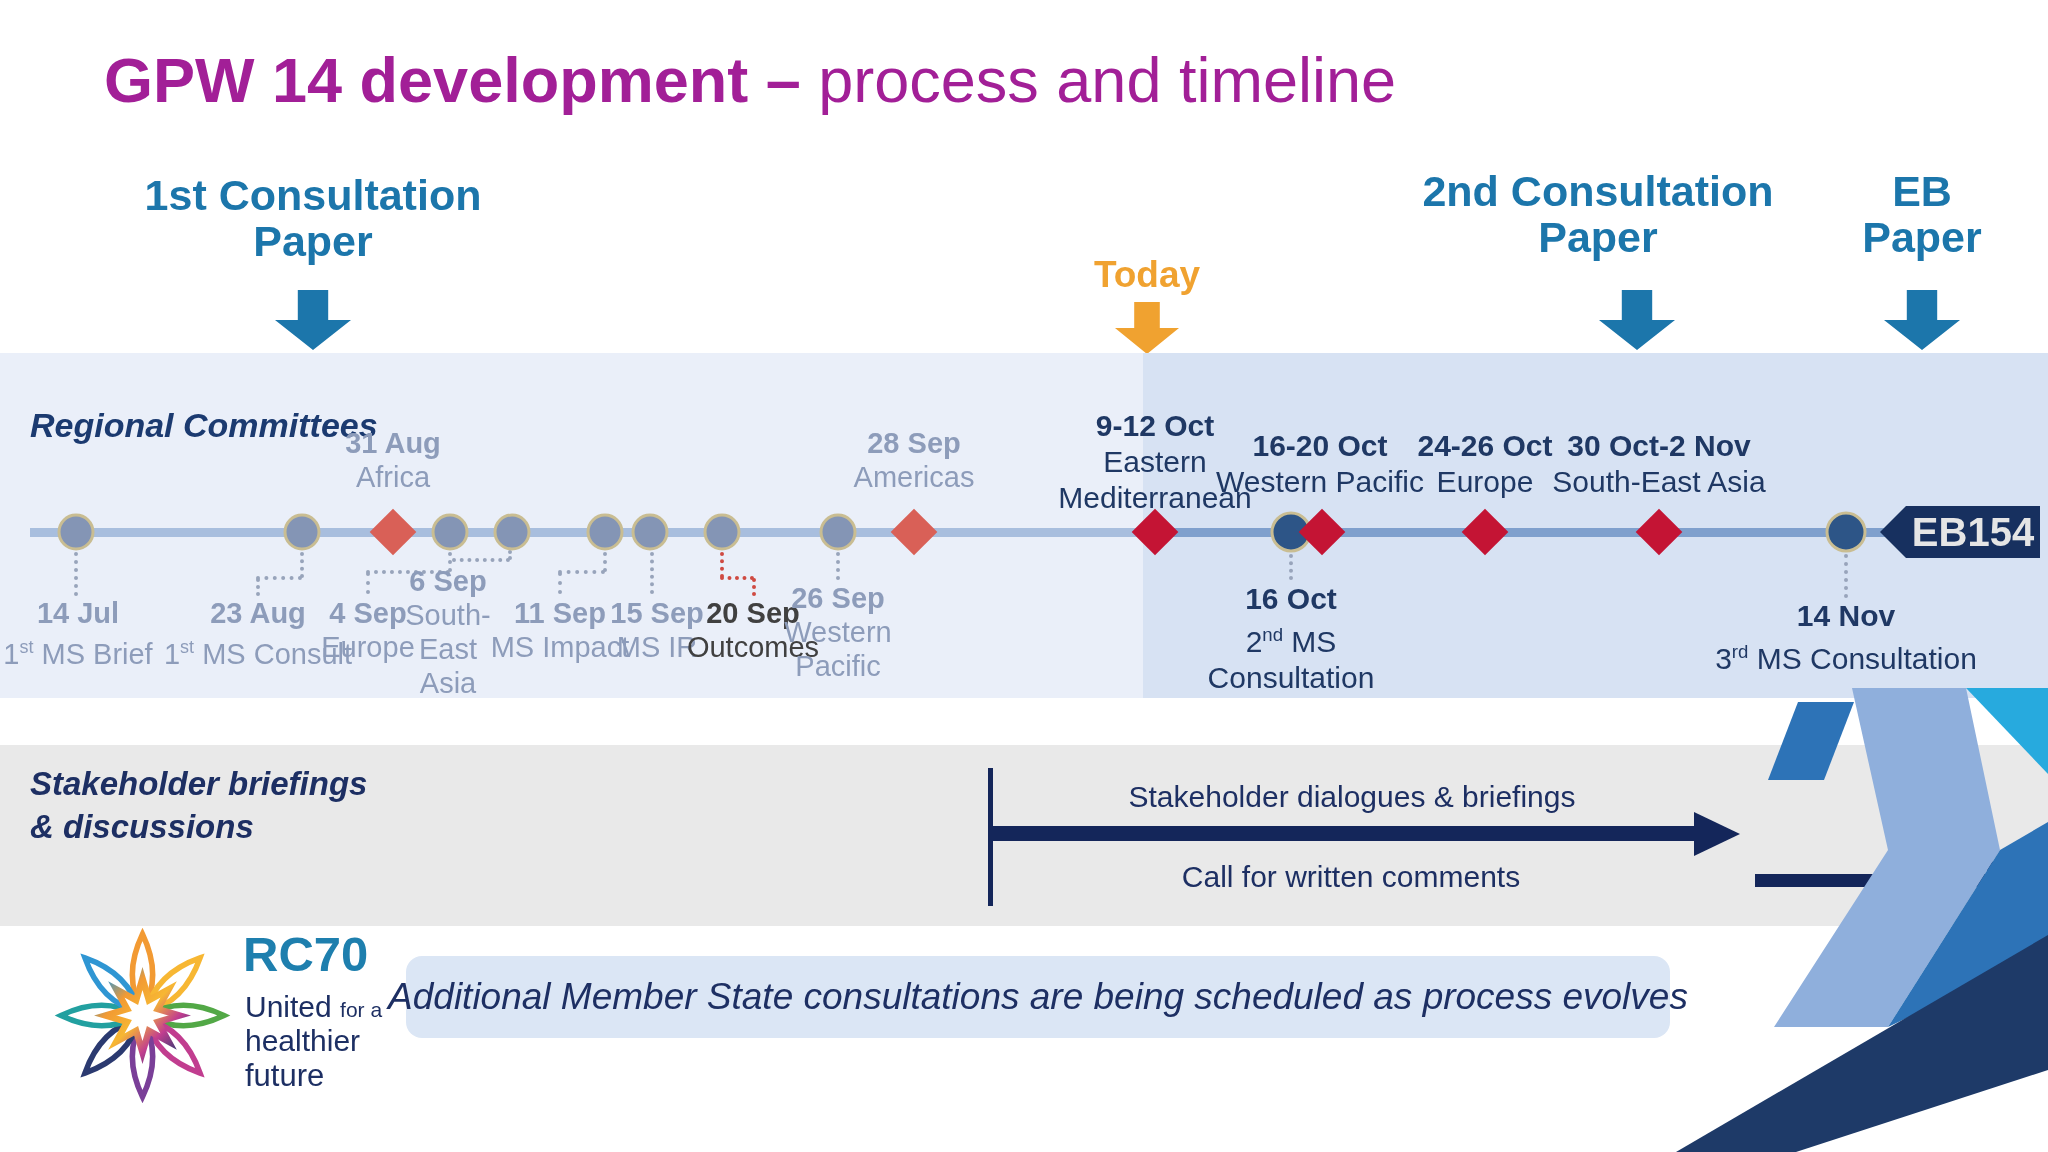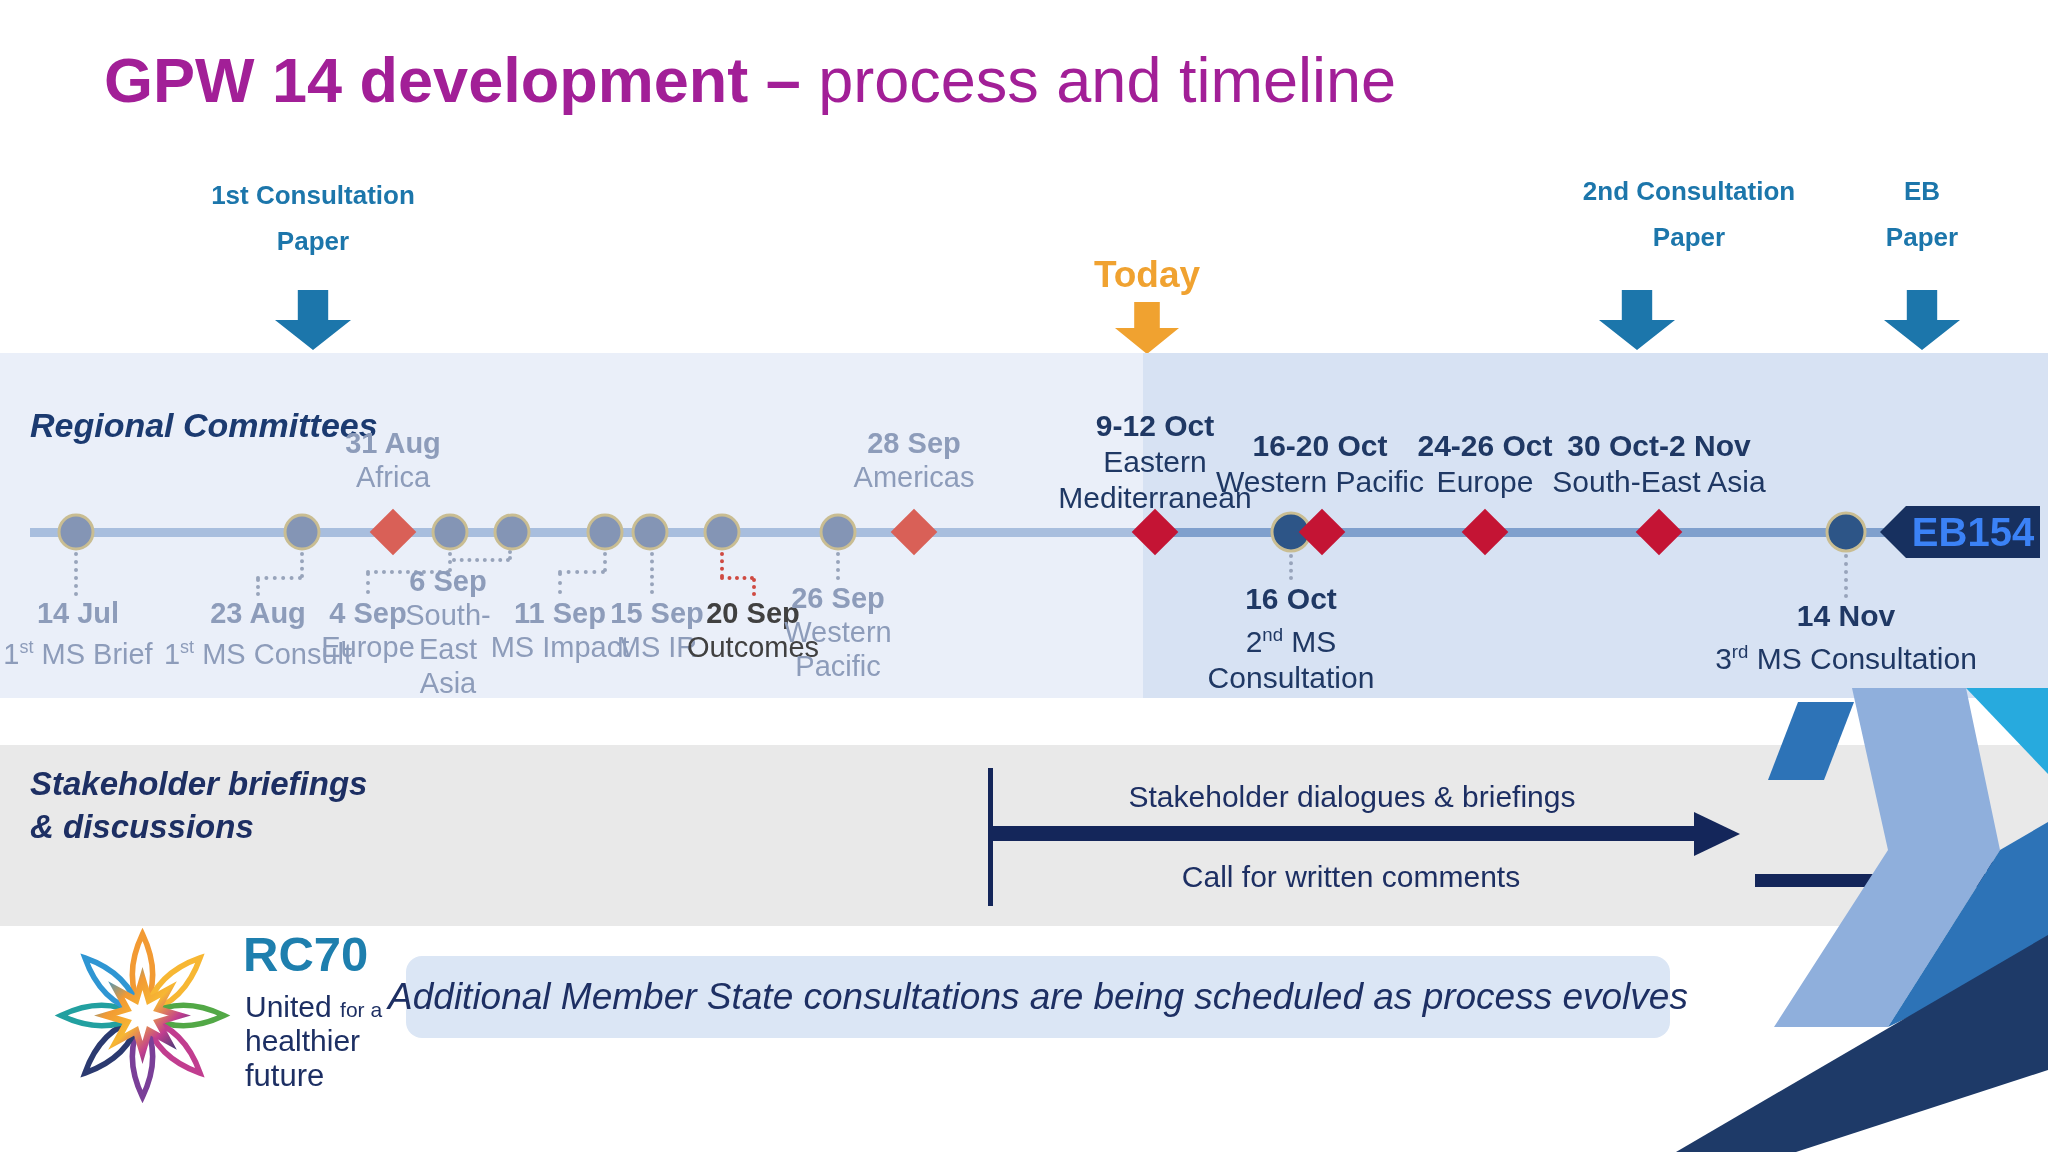--- a/index.html
+++ b/index.html
@@ -5,21 +5,21 @@
   html,body{margin:0;padding:0;background:#ffffff;}
   .stage{position:relative;width:2048px;height:1152px;background:#ffffff;
          font-family:"Liberation Sans",sans-serif;overflow:hidden;}
 
   
   .title{position:absolute;left:104px;top:44px;font-size:63px;color:#a21f97;white-space:nowrap;}
   .title .b{font-weight:bold;}
 
   
   .top-label{position:absolute;transform:translateX(-50%);text-align:center;
-             font-weight:bold;color:#1c76ab;font-size:26px;line-height:46px;white-space:nowrap;}
+             font-weight:bold;color:#1c76ab;font-size:43px;line-height:46px;white-space:nowrap;}
   .today-label{color:#f0a230;font-size:37px;}
   .down-arrow{position:absolute;transform:translateX(-50%);width:76px;height:60px;background:#1c76ab;
               clip-path:polygon(30% 0,70% 0,70% 50%,100% 50%,50% 100%,0 50%,30% 50%);}
   .down-arrow.orange{background:#f0a230;width:64px;height:52px;}
 
   
   .band-left{position:absolute;left:0;top:353px;width:1143px;height:345px;background:#eaeff9;}
   .band-right{position:absolute;left:1143px;top:353px;width:905px;height:345px;background:#d7e2f3;}
   .band-heading{position:absolute;left:30px;top:358px;font-size:34px;font-weight:bold;font-style:italic;
                 color:#1b3a70;line-height:45px;white-space:nowrap;}
@@ -40,21 +40,21 @@
   .ldr-h.red{border-top-color:#cf4a42;}
 
   .ev{position:absolute;transform:translateX(-50%);text-align:center;color:#8d9cba;
       font-size:29px;line-height:34px;white-space:nowrap;}
   .ev .date{font-weight:bold;display:block;}
   .ev.navy{color:#1f3864;font-size:30px;line-height:36px;}
   .ev.red{color:#404040;}
   .sup{font-size:0.62em;}
 
   .eb-badge{position:absolute;left:1906px;top:506px;width:134px;height:52px;background:#17305f;
-            color:#3b82f6;font-weight:bold;font-size:40px;display:flex;align-items:center;
+            color:#e5e5e5;font-weight:bold;font-size:40px;display:flex;align-items:center;
             justify-content:center;}
   .eb-badge::before{content:"";position:absolute;left:-26px;top:0;width:0;height:0;
             border-top:26px solid transparent;border-bottom:26px solid transparent;
             border-right:26px solid #17305f;}
 
   
   .stk-band{position:absolute;left:0;top:745px;width:2048px;height:181px;background:#e9e9e9;}
   .stk-heading{position:absolute;left:30px;top:762px;font-size:33px;font-weight:bold;font-style:italic;
                color:#1d2f63;line-height:43px;white-space:nowrap;}
   .stk-groups{position:absolute;right:1088px;top:760px;text-align:right;color:#1d2f63;
@@ -86,21 +86,21 @@
 
   <div class="top-label" style="left:313px;top:172px;">
     <span>1st Consultation</span><br>
     <span>Paper</span>
   </div>
   <div class="down-arrow" style="left:313px;top:290px;"></div>
 
   <div class="top-label today-label" style="left:1147px;top:252px;">Today</div>
   <div class="down-arrow orange" style="left:1147px;top:302px;"></div>
 
-  <div class="top-label" style="left:1689px;top:168px;">
+  <div class="top-label" style="left:1598px;top:168px;">
     <span>2nd Consultation</span><br>
     <span>Paper</span>
   </div>
   <div class="down-arrow" style="left:1637px;top:290px;"></div>
 
   <div class="top-label" style="left:1922px;top:168px;">
     <span>EB</span><br>
     <span>Paper</span>
   </div>
   <div class="down-arrow" style="left:1922px;top:290px;"></div>

